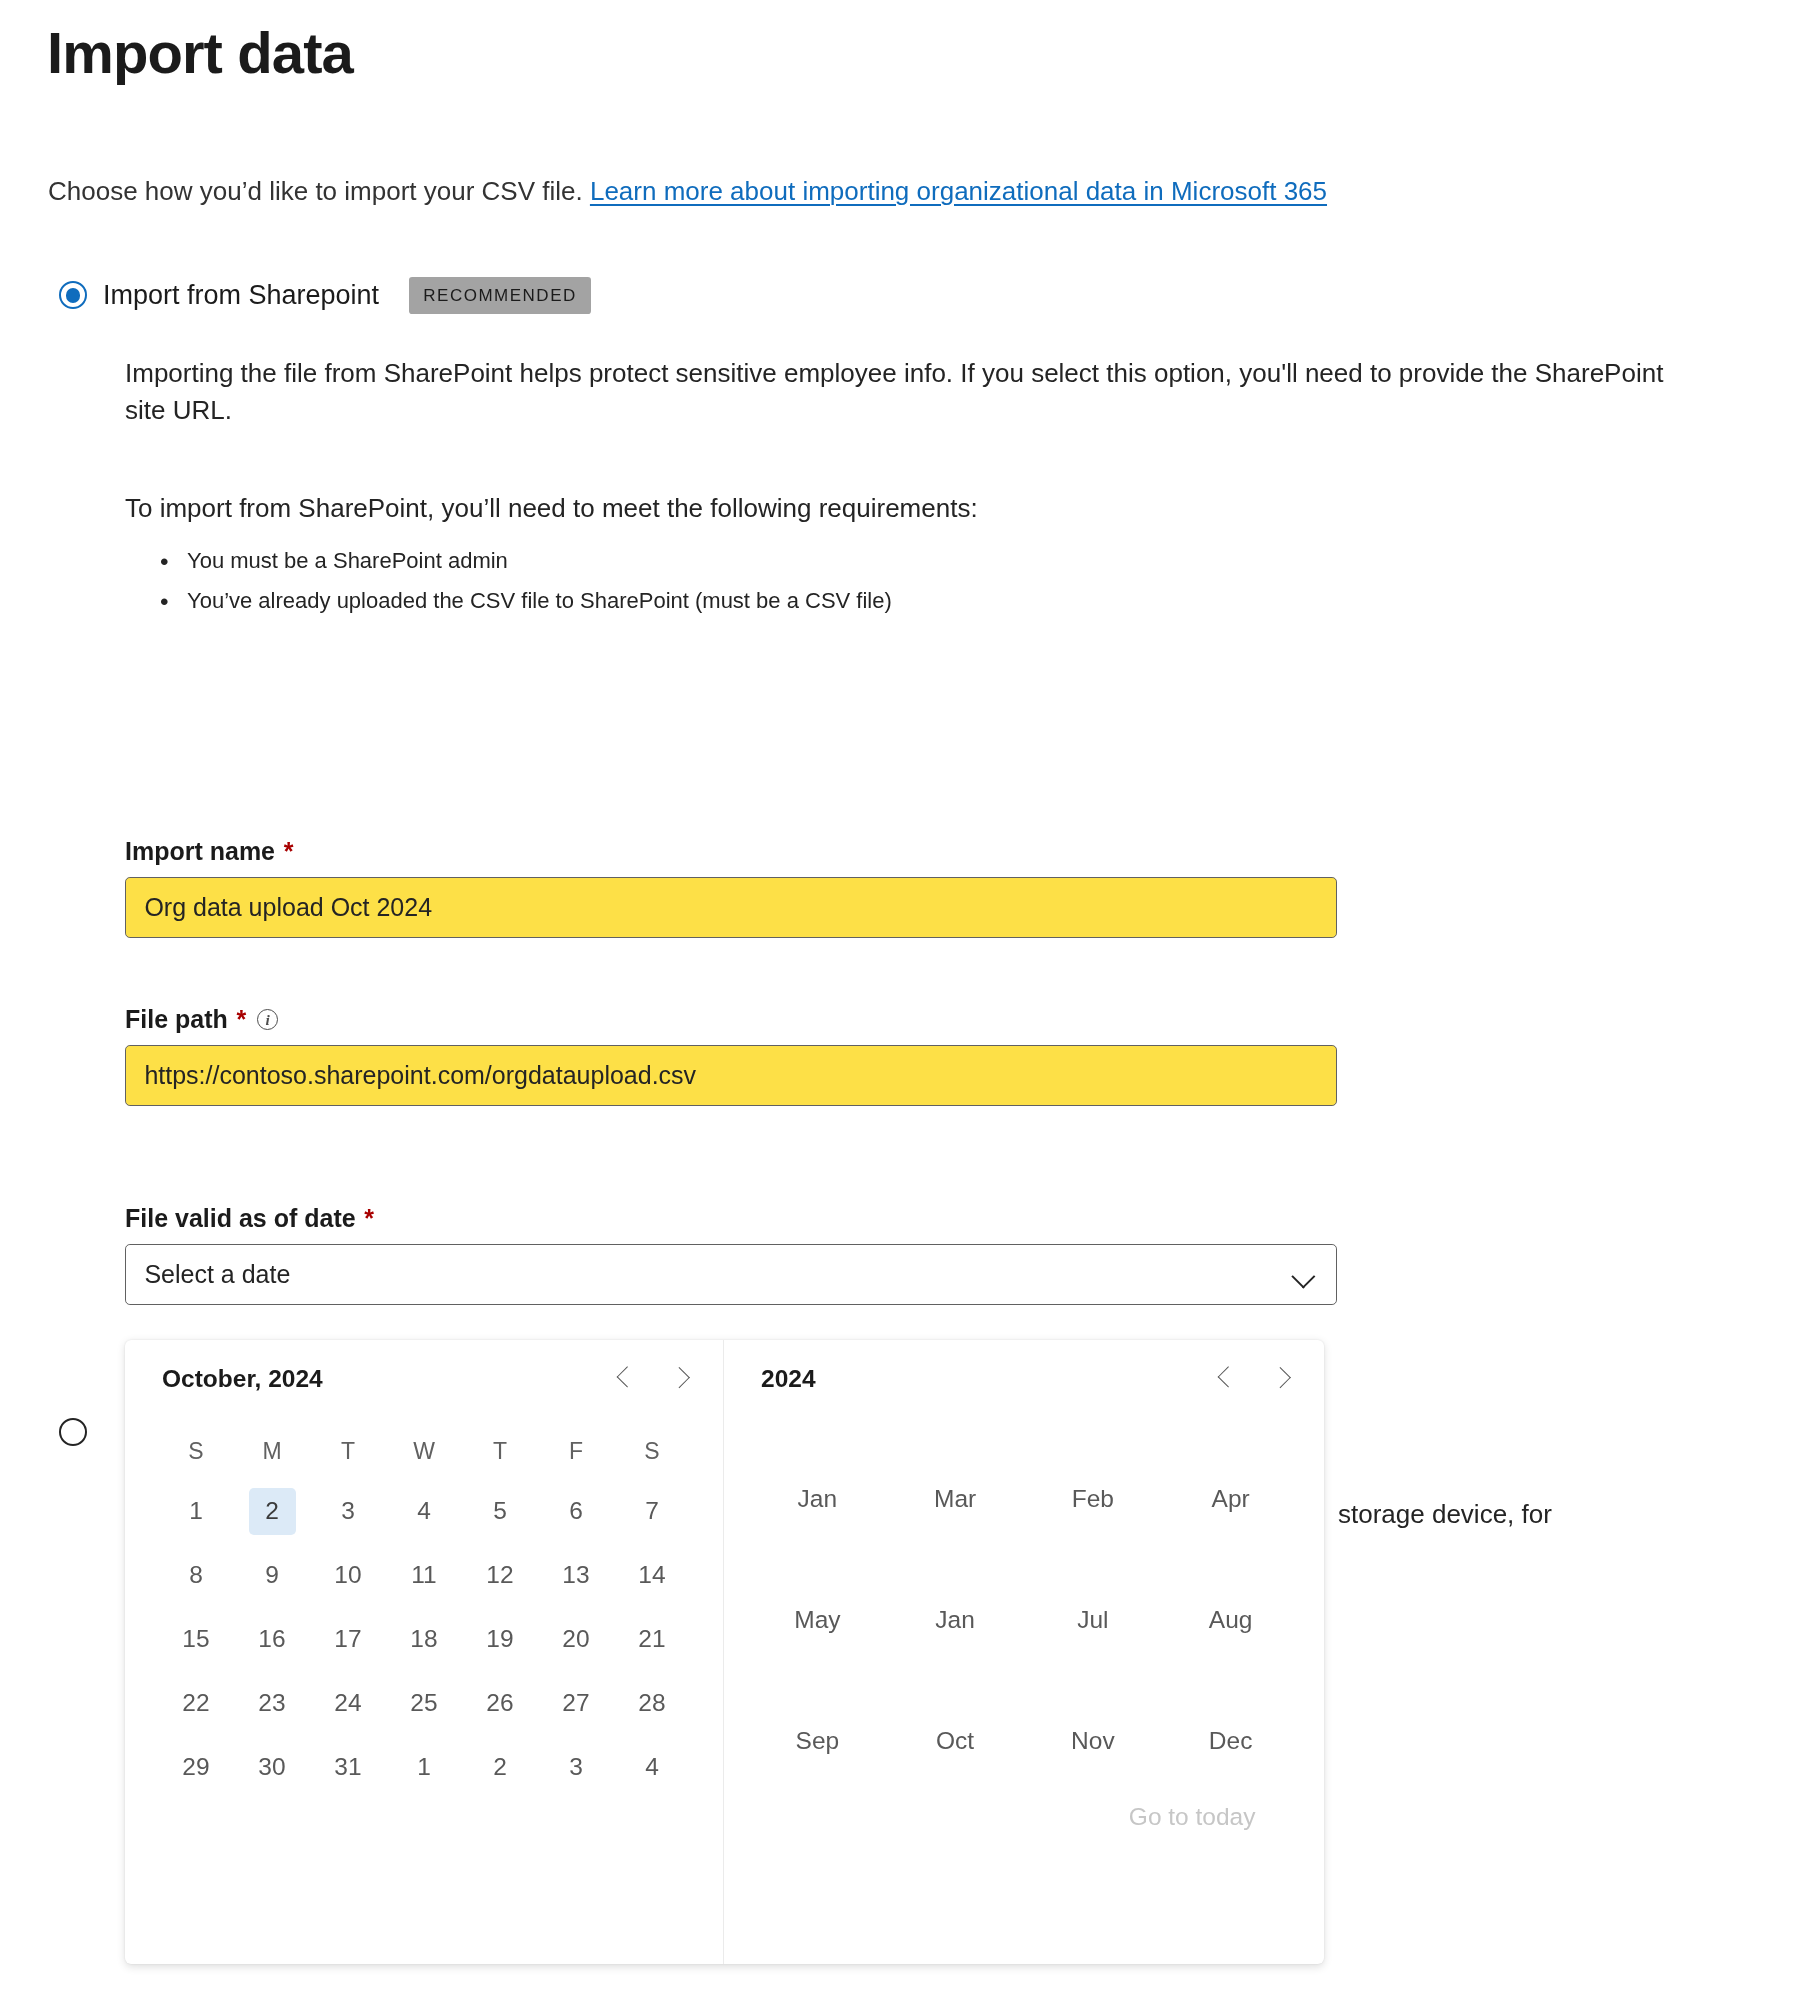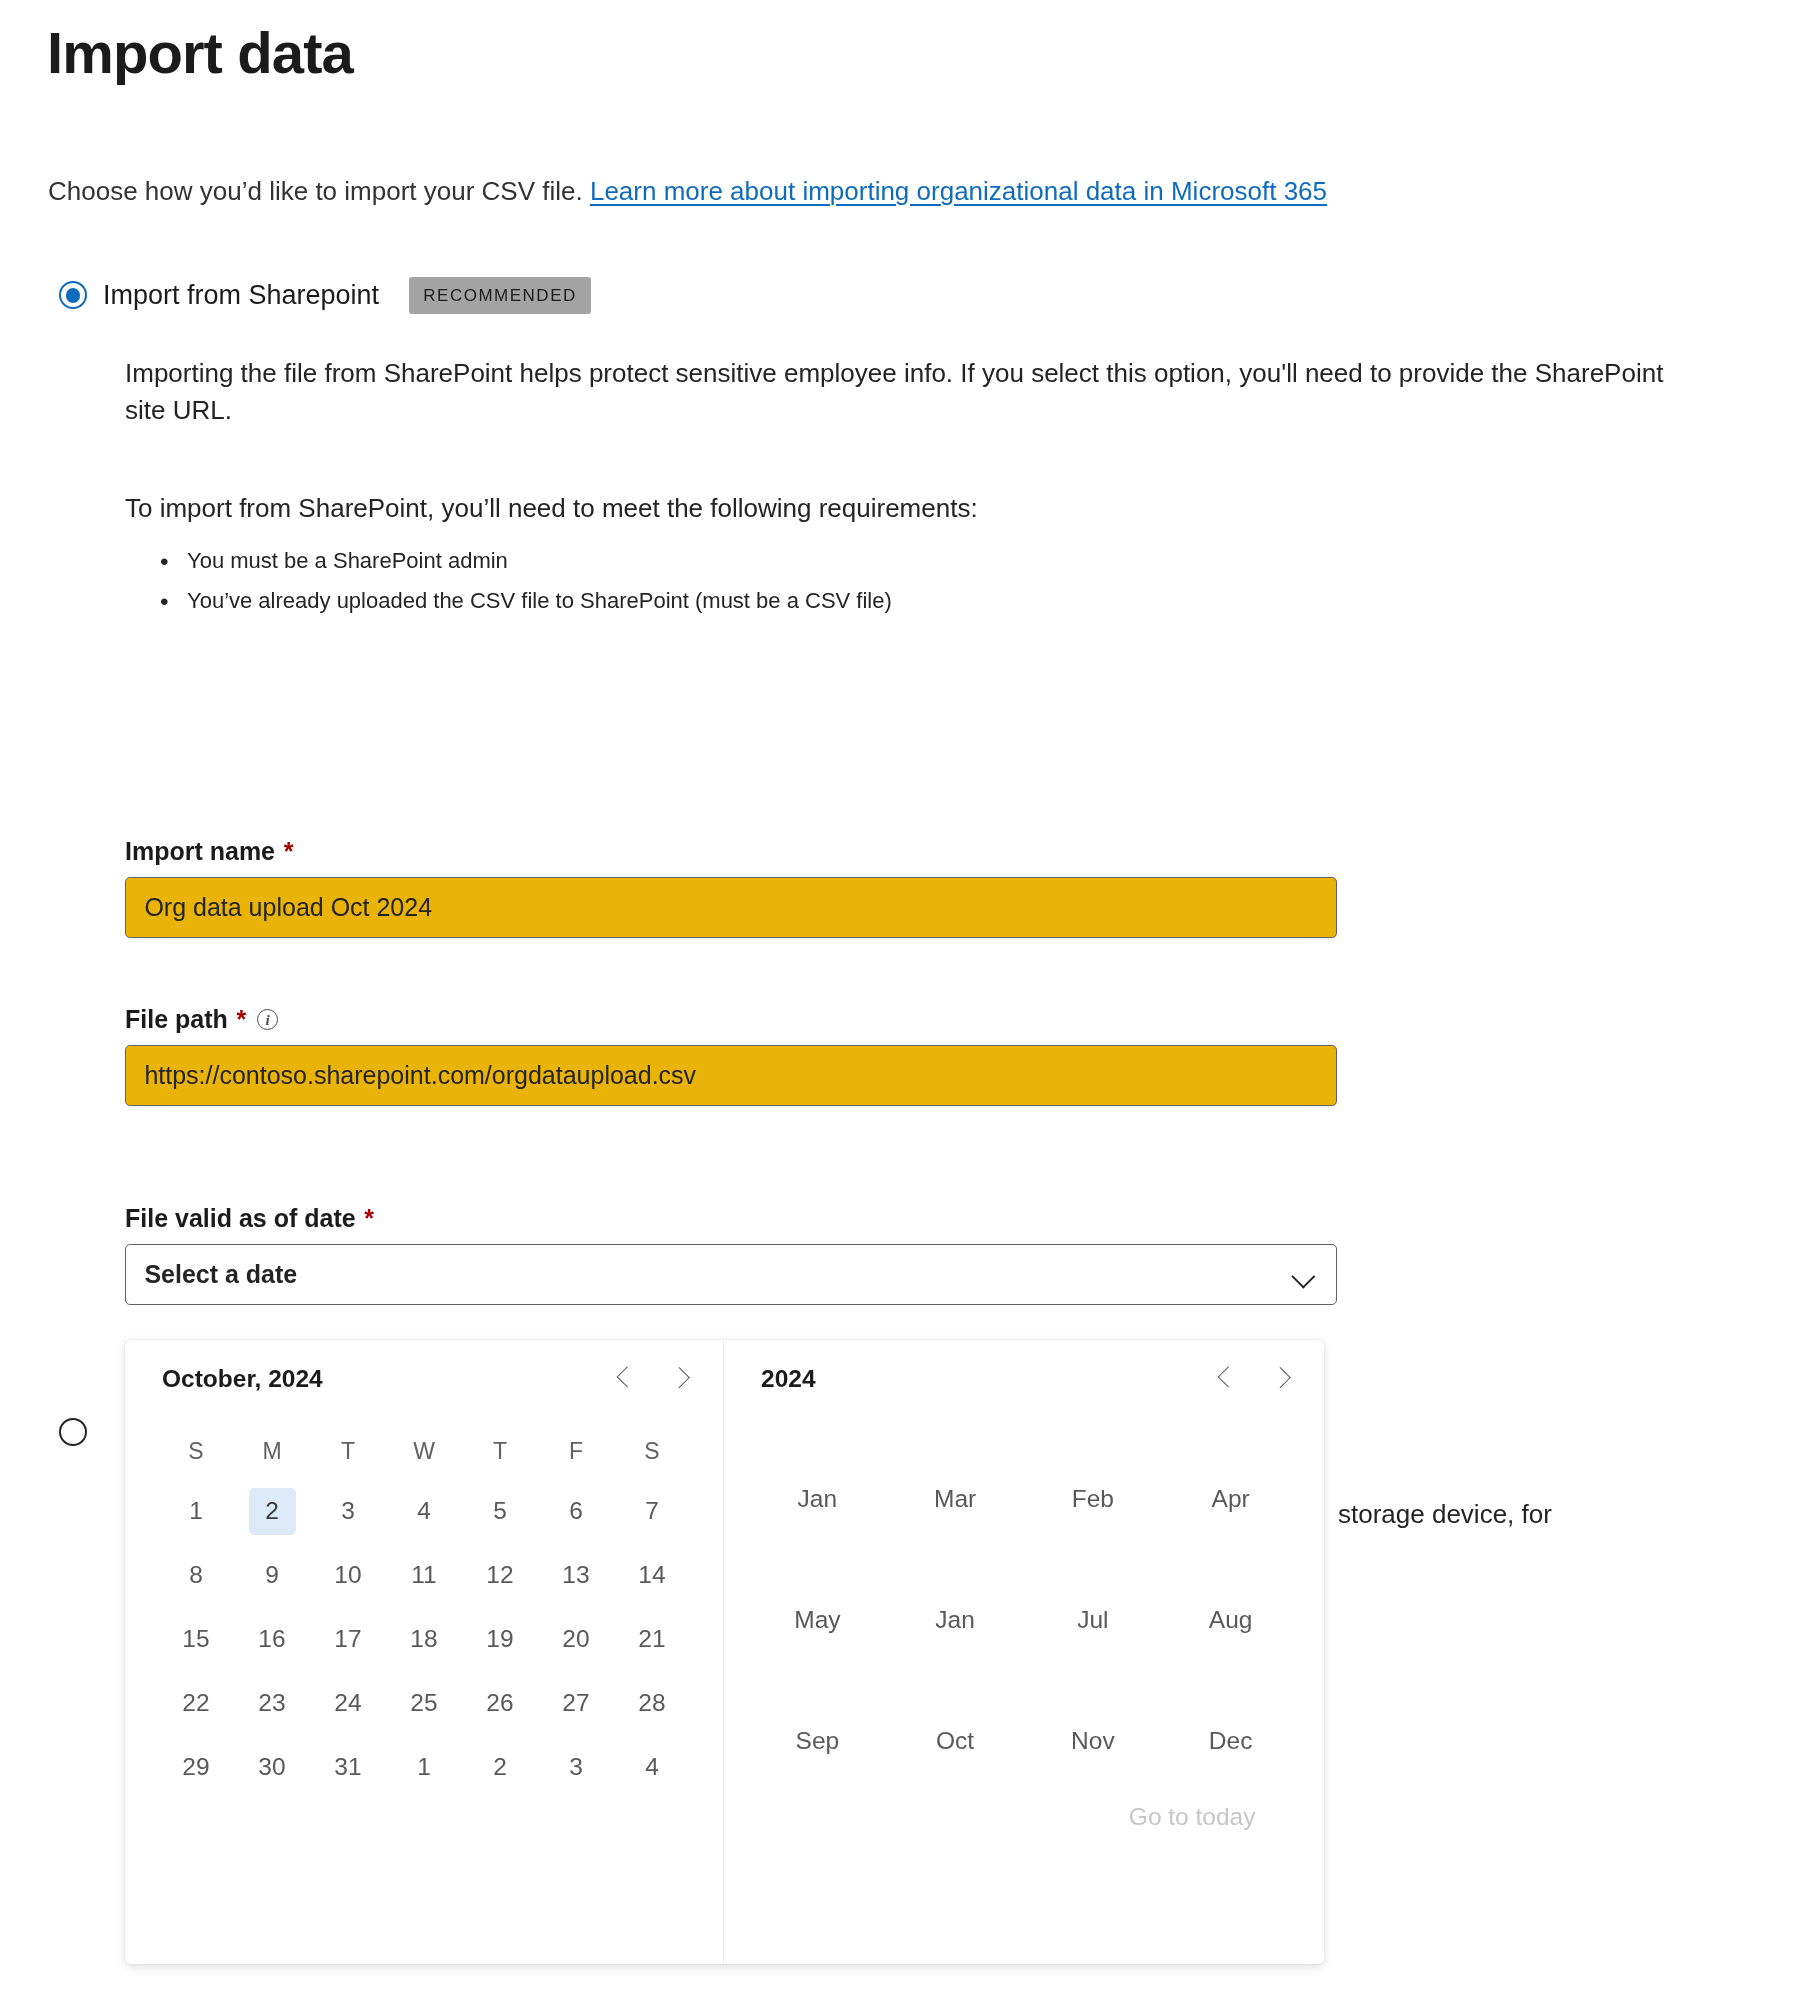--- a/index.html
+++ b/index.html
@@ -157,21 +157,21 @@
     font-family: "Liberation Serif", serif;
     color: #4d4d4d;
     line-height: 1;
     margin-left: 2.4px;
   }
   .text-input {
     width: 1212px;
     height: 61px;
     border: 1.5px solid #616161;
     border-radius: 4.9px;
-    background: #eab308;
+    background: #fde047;
     display: flex;
     align-items: center;
     padding: 0 18.4px;
     font-size: 25px;
     color: #242424;
   }
   .field-import-name { top: 837px; }
   .field-file-path  { top: 996px; margin-top: 9px; }
   .field-date       { top: 1204px; }
 
@@ -180,21 +180,20 @@
     height: 61px;
     border: 1.5px solid #616161;
     border-radius: 4.9px;
     background: #ffffff;
     display: flex;
     align-items: center;
     justify-content: space-between;
     padding: 0 18.4px;
     font-size: 25px;
     color: #242424;
-    font-weight: bold;
   }
   .chevron-down {
     width: 21px; height: 21px;
     position: relative;
     flex: none;
     margin-right: 3.7px;
   }
   .chevron-down::before {
     content: "";
     position: absolute;

